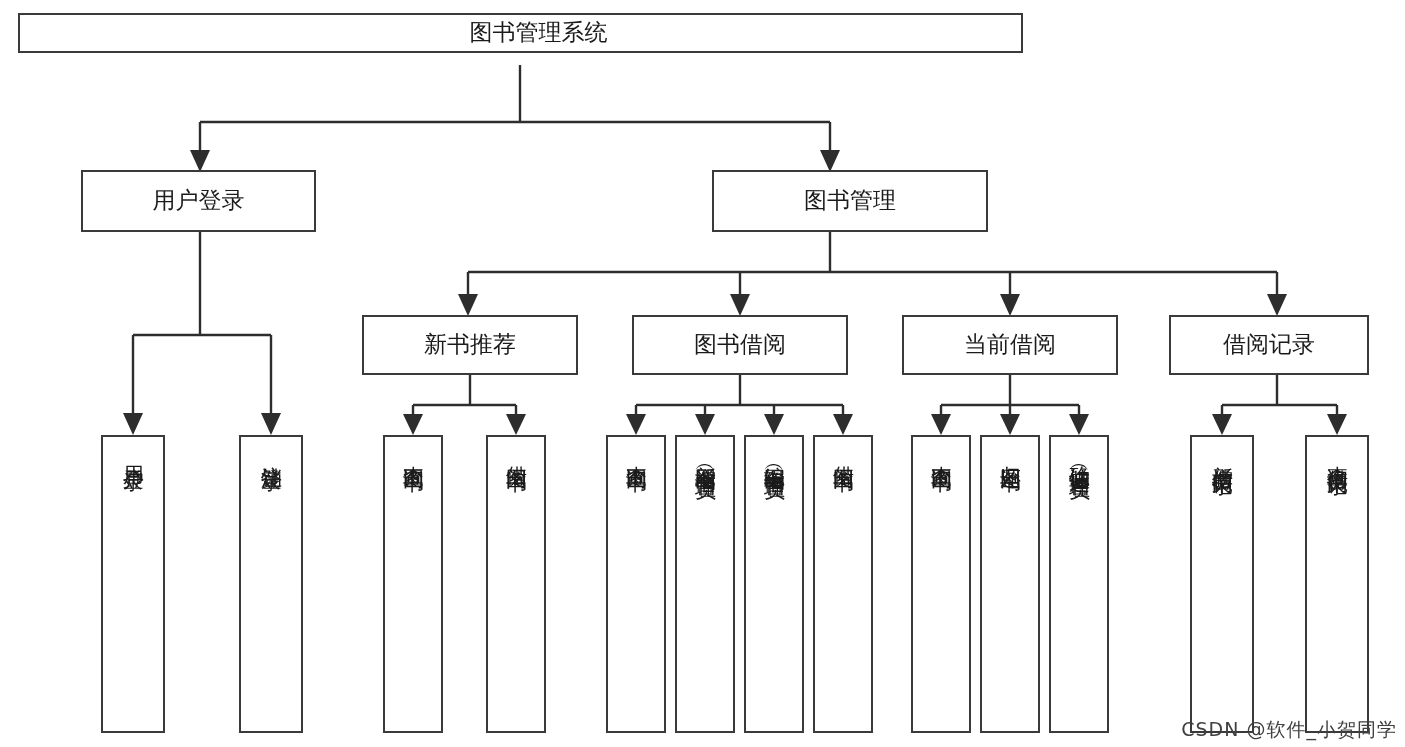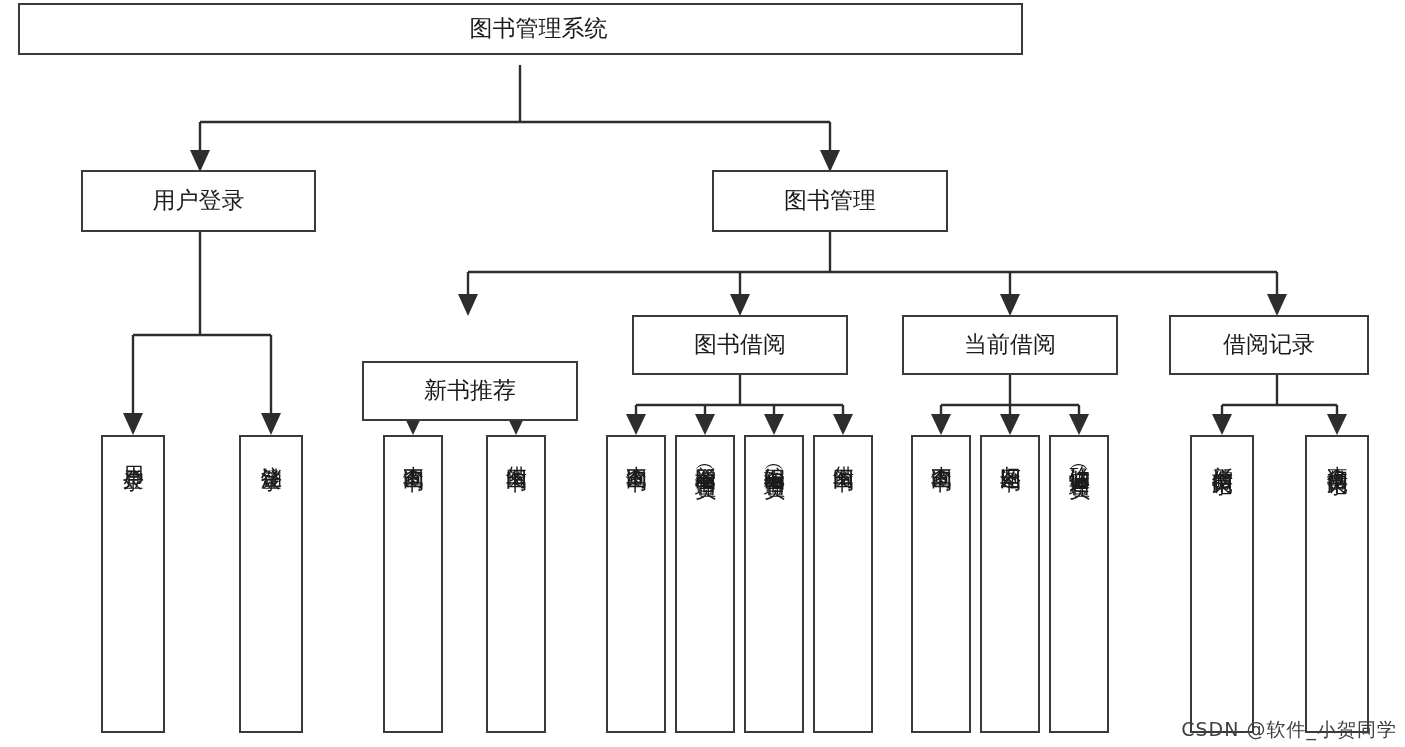--- a/index.html
+++ b/index.html
@@ -146,32 +146,32 @@
     <polygon points="1069,414 1089,414 1079,435"></polygon>
 
     <line x1="1277" y1="375" x2="1277" y2="405"></line>
     <line x1="1222" y1="405" x2="1337" y2="405"></line>
     <line x1="1222" y1="405" x2="1222" y2="416"></line>
     <polygon points="1212,414 1232,414 1222,435"></polygon>
     <line x1="1337" y1="405" x2="1337" y2="416"></line>
     <polygon points="1327,414 1347,414 1337,435"></polygon>
   </svg>
 
-  <div class="node root" style="left:18px; top:3px; width:1005px; height:52px;padding-left:36px;">
+  <div class="node root" style="left:18px; top:13px; width:1005px; height:40px;padding-left:36px;">
     <span class="label">图书管理系统</span>
   </div>
 
   <div class="node h" style="left:81px; top:170px; width:235px; height:62px;">
     <span class="label">用户登录</span>
   </div>
-  <div class="node h" style="left:712px; top:170px; width:236px; height:62px;">
+  <div class="node h" style="left:712px; top:170px; width:276px; height:62px;">
     <span class="label">图书管理</span>
   </div>
 
-  <div class="node h" style="left:362px; top:315px; width:216px; height:60px;margin-top:46px;">
+  <div class="node h" style="left:362px; top:315px; width:216px; height:60px;">
     <span class="label">新书推荐</span>
   </div>
   <div class="node h" style="left:632px; top:315px; width:216px; height:60px;">
     <span class="label">图书借阅</span>
   </div>
   <div class="node h" style="left:902px; top:315px; width:216px; height:60px;">
     <span class="label">当前借阅</span>
   </div>
   <div class="node h" style="left:1169px; top:315px; width:200px; height:60px;">
     <span class="label">借阅记录</span>

